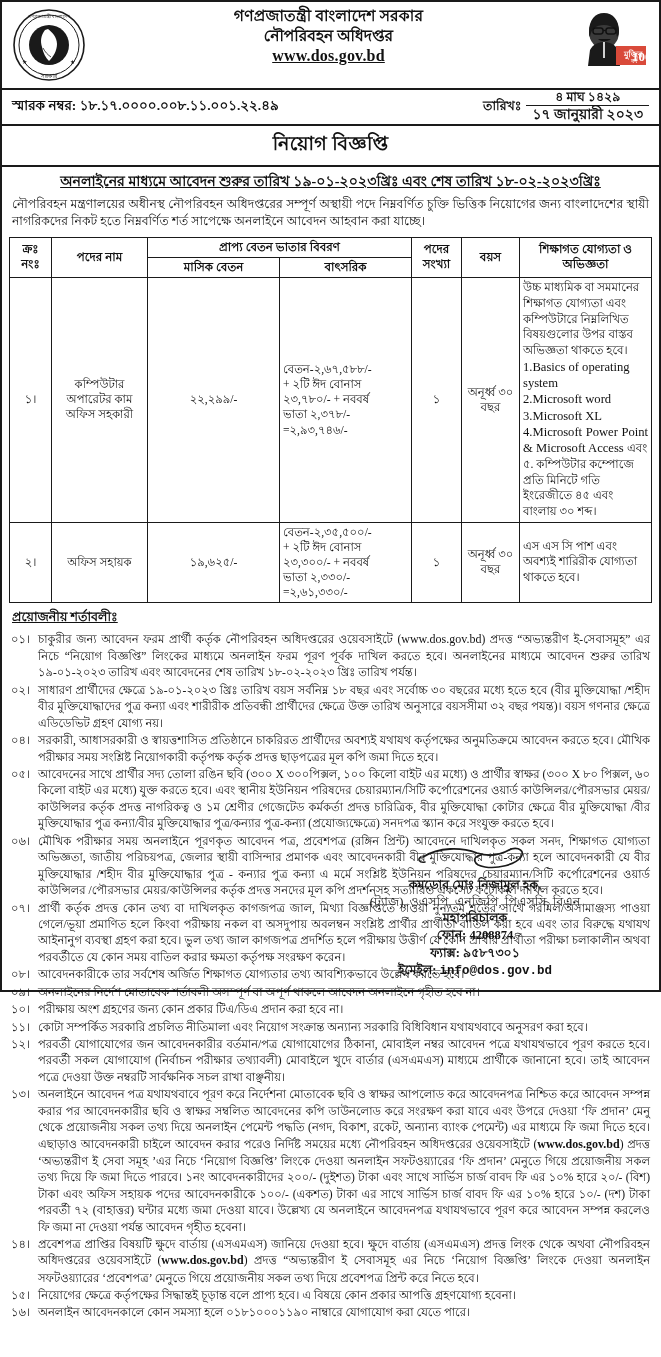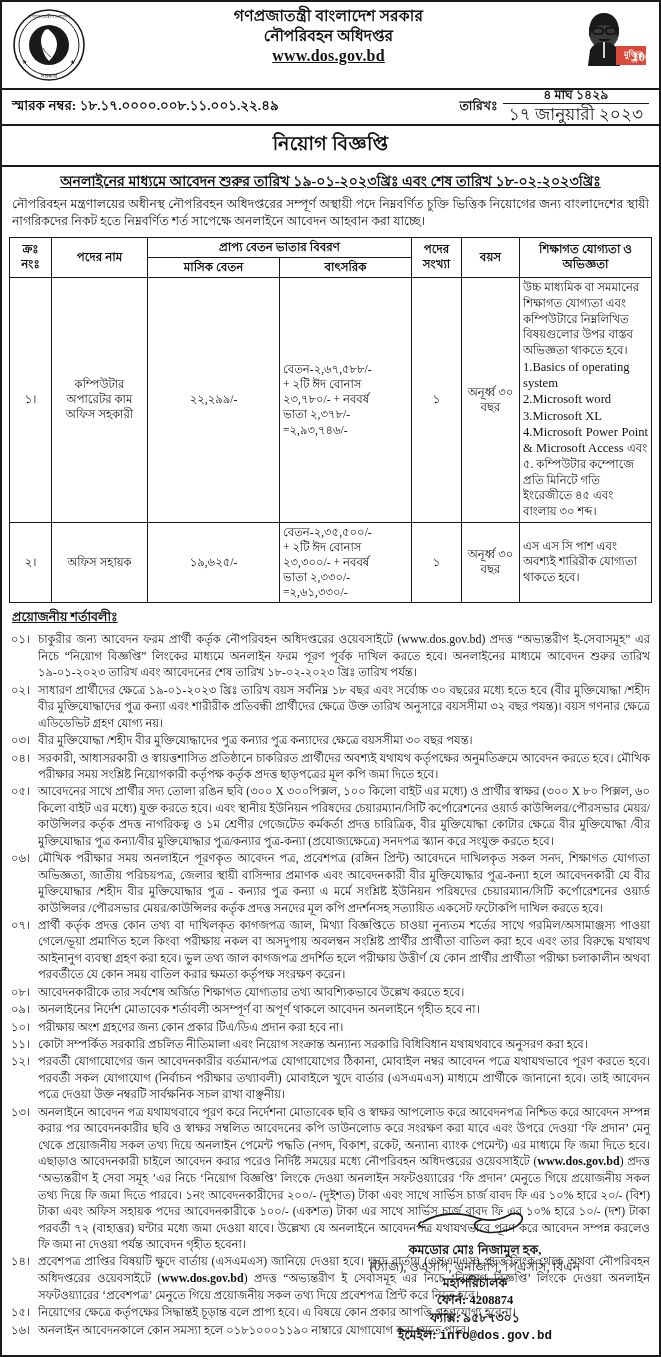--- a/index.html
+++ b/index.html
@@ -9,21 +9,21 @@
   }
   body {
     width: 661px;
     height: 1357px;
     font-family: "Liberation Serif", "DejaVu Serif", serif;
     color: #111;
     overflow: hidden;
   }
   .page {
     width: 661px;
-    height: 1357px;
+    height: 992px;
     border: 2px solid #1a1a1a;
     padding: 0;
     position: relative;
     background: #fff;
   }
 
   
   .header {
     display: flex;
     align-items: flex-start;
@@ -101,22 +101,22 @@
   .date-top {
     display: block;
     border-bottom: 1.6px solid #1a1a1a;
     padding: 0 6px 1px 6px;
     font-size: 12.5px;
     font-weight: bold;
   }
   .date-bot {
     display: block;
     padding: 1px 6px 0 6px;
-    font-size: 17px;
-    font-weight: normal;
+    font-size: 14px;
+    font-weight: bold;
   }
 
   
   .title-bar {
     text-align: center;
     font-size: 19px;
     font-weight: bold;
     padding: 3px 0 4px 0;
     border-bottom: 2px solid #1a1a1a;
     letter-spacing: .3px;
@@ -360,24 +360,20 @@
   <ol class="conds">
     <li>
         <span class="cnum">০১।</span>
         <span class="ctext"><span>চাকুরীর জন্য আবেদন ফরম প্রার্থী কর্তৃক নৌপরিবহন অধিদপ্তরের ওয়েবসাইটে (</span><span class="mono-en">www.dos.gov.bd</span><span>) প্রদত্ত “অভ্যন্তরীণ ই-সেবাসমূহ” এর নিচে “নিয়োগ বিজ্ঞপ্তি” লিংকের মাধ্যমে অনলাইন ফরম পূরণ পূর্বক দাখিল করতে হবে। অনলাইনের মাধ্যমে আবেদন শুরুর তারিখ ১৯-০১-২০২৩  তারিখ এবং আবেদনের শেষ তারিখ ১৮-০২-২০২৩ খ্রিঃ তারিখ পর্যন্ত।</span></span>
       </li>
     <li>
         <span class="cnum">০২।</span>
         <span class="ctext">সাধারণ প্রার্থীদের ক্ষেত্রে ১৯-০১-২০২৩ খ্রিঃ তারিখ বয়স সর্বনিম্ন ১৮ বছর এবং সর্বোচ্চ ৩০ বছরের মধ্যে হতে হবে (বীর মুক্তিযোদ্ধা /শহীদ বীর মুক্তিযোদ্ধাদের পুত্র কন্যা এবং শারীরীক প্রতিবন্ধী প্রার্থীদের ক্ষেত্রে উক্ত তারিখ অনুসারে বয়সসীমা ৩২ বছর পযন্ত)। বয়স গণনার ক্ষেত্রে এডিডেভিট গ্রহণ যোগ্য নয়।</span>
       </li>
     <li>
-        <span class="cnum">০৩।</span>
-        <span class="ctext">বীর মুক্তিযোদ্ধা /শহীদ বীর মুক্তিযোদ্ধাদের পুত্র কন্যার পুত্র কন্যাদের ক্ষেত্রে বয়সসীমা ৩০ বছর পযন্ত।</span>
-      </li>
-    <li>
         <span class="cnum">০৪।</span>
         <span class="ctext">সরকারী, আধাসরকারী ও স্বায়ত্তশাসিত প্রতিষ্ঠানে চাকরিরত প্রার্থীদের অবশ্যই যথাযথ কর্তৃপক্ষের অনুমতিক্রমে আবেদন করতে হবে। মৌখিক পরীক্ষার সময় সংশ্লিষ্ট নিয়োগকারী কর্তৃপক্ষ কর্তৃক প্রদত্ত ছাড়পত্রের মূল কপি জমা দিতে হবে।</span>
       </li>
     <li>
         <span class="cnum">০৫।</span>
         <span class="ctext">আবেদনের সাথে প্রার্থীর সদ্য তোলা রঙিন ছবি (৩০০ X ৩০০পিক্সল, ১০০ কিলো বাইট এর মধ্যে) ও প্রার্থীর স্বাক্ষর (৩০০ X ৮০ পিক্সল, ৬০ কিলো বাইট এর মধ্যে) যুক্ত করতে হবে। এবং স্থানীয় ইউনিয়ন পরিষদের চেয়ারম্যান/সিটি কর্পোরেশনের ওয়ার্ড কাউন্সিলর/পৌরসভার মেয়র/কাউন্সিলর কর্তৃক প্রদত্ত নাগরিকত্ব ও ১ম শ্রেণীর গেজেটেড কর্মকর্তা প্রদত্ত চারিত্রিক, বীর মুক্তিযোদ্ধা কোটার ক্ষেত্রে বীর মুক্তিযোদ্ধা /বীর মুক্তিযোদ্ধার পুত্র কন্যা/বীর মুক্তিযোদ্ধার পুত্র/কন্যার পুত্র-কন্যা (প্রযোজ্যক্ষেত্রে) সনদপত্র স্ক্যান করে সংযুক্ত করতে হবে।</span>
       </li>
     <li>
         <span class="cnum">০৬।</span>
         <span class="ctext">মৌখিক পরীক্ষার সময় অনলাইনে পূরণকৃত আবেদন পত্র, প্রবেশপত্র (রঙ্গিন প্রিন্ট) আবেদনে দাখিলকৃত সকল সনদ, শিক্ষাগত যোগ্যতা অভিজ্ঞতা, জাতীয় পরিচয়পত্র, জেলার স্থায়ী বাসিন্দার প্রমাণক এবং আবেদনকারী বীর মুক্তিযোদ্ধার পুত্র-কন্যা হলে আবেদনকারী যে বীর মুক্তিযোদ্ধার /শহীদ বীর মুক্তিযোদ্ধার পুত্র - কন্যার পুত্র কন্যা এ মর্মে সংশ্লিষ্ট ইউনিয়ন পরিষদের চেয়ারম্যান/সিটি কর্পোরেশনের ওয়ার্ড কাউন্সিলর /পৌরসভার মেয়র/কাউন্সিলর কর্তৃক প্রদত্ত সনদের মূল কপি প্রদর্শনসহ সত্যায়িত একসেট ফটোকপি দাখিল করতে হবে।</span>

